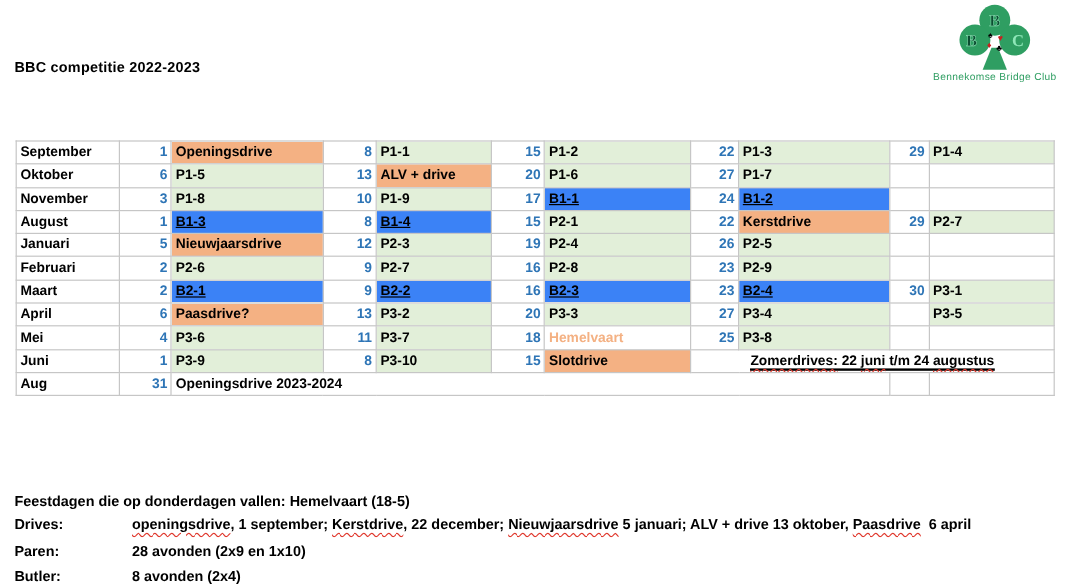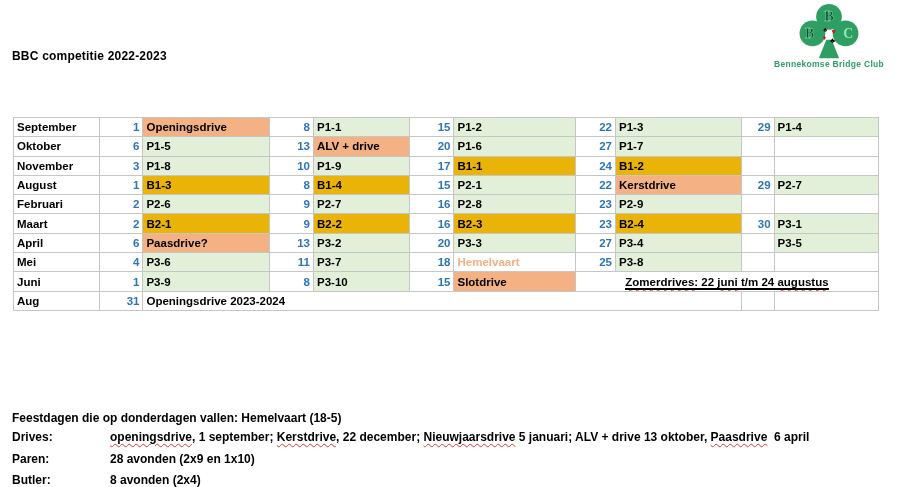--- a/index.html
+++ b/index.html
@@ -8,39 +8,39 @@
     background:#ffffff;font-family:"Liberation Sans",sans-serif;color:#000;
   }
   
   .page-title{
     position:absolute;left:12px;top:49px;
     font-size:12px;font-weight:bold;letter-spacing:0.2px;
   }
   .logo{position:absolute;top:3px;right:16px;width:110px;text-align:center;}
   .logo svg{display:block;margin:0 auto;}
   .logo-name{
-    font-size:8.5px;font-weight:bold;color:#2f9e62;white-space:nowrap;
+    font-size:8.5px;font-weight:normal;color:#2f9e62;white-space:nowrap;
     margin-top:-2px;letter-spacing:0.3px;
   }
   
   table.schedule{
     position:absolute;left:13px;top:117px;width:866px;
     border-collapse:collapse;table-layout:fixed;
   }
   table.schedule td{
     border:1px solid #c6c6c6;height:19.3px;box-sizing:border-box;
     font-size:11.5px;font-weight:bold;white-space:nowrap;overflow:hidden;
     padding:0 3px;vertical-align:middle;
   }
   td.month{padding-left:10px;margin-left:24px;}
   td.date{color:#2e75b6;text-align:right;padding-right:4px;}
   td.event{padding-left:5px;}
   td.orange{background:#f4b183;}
   td.green{background:#e2efd9;}
-  td.gray{background:#eab308;}
+  td.gray{background:#3b82f6;text-decoration:underline;}
   td.hemelvaart{color:#f4b183;}
   td.zomer{text-align:center;font-size:12.5px;padding:0;}
   .underl{border-bottom:2px solid #000;padding-bottom:0px;}
   .wavy{
     text-decoration-line:underline;text-decoration-style:wavy;
     text-decoration-color:#e0392e;text-decoration-thickness:1px;
     text-underline-offset:3px;
   }
   
   .feest{
@@ -140,20 +140,33 @@
         <td class="date">8</td>
         <td class="event gray">B1-4</td>
         <td class="date">15</td>
         <td class="event green">P2-1</td>
         <td class="date">22</td>
         <td class="event orange">Kerstdrive</td>
         <td class="date">29</td>
         <td class="event green">P2-7</td>
       </tr>
       <tr>
+        <td class="month">Januari</td>
+        <td class="date">5</td>
+        <td class="event orange">Nieuwjaarsdrive</td>
+        <td class="date">12</td>
+        <td class="event green">P2-3</td>
+        <td class="date">19</td>
+        <td class="event green">P2-4</td>
+        <td class="date">26</td>
+        <td class="event green">P2-5</td>
+        <td class="date"></td>
+        <td class="event"></td>
+      </tr>
+      <tr>
         <td class="month">Februari</td>
         <td class="date">2</td>
         <td class="event green">P2-6</td>
         <td class="date">9</td>
         <td class="event green">P2-7</td>
         <td class="date">16</td>
         <td class="event green">P2-8</td>
         <td class="date">23</td>
         <td class="event green">P2-9</td>
         <td class="date"></td>

